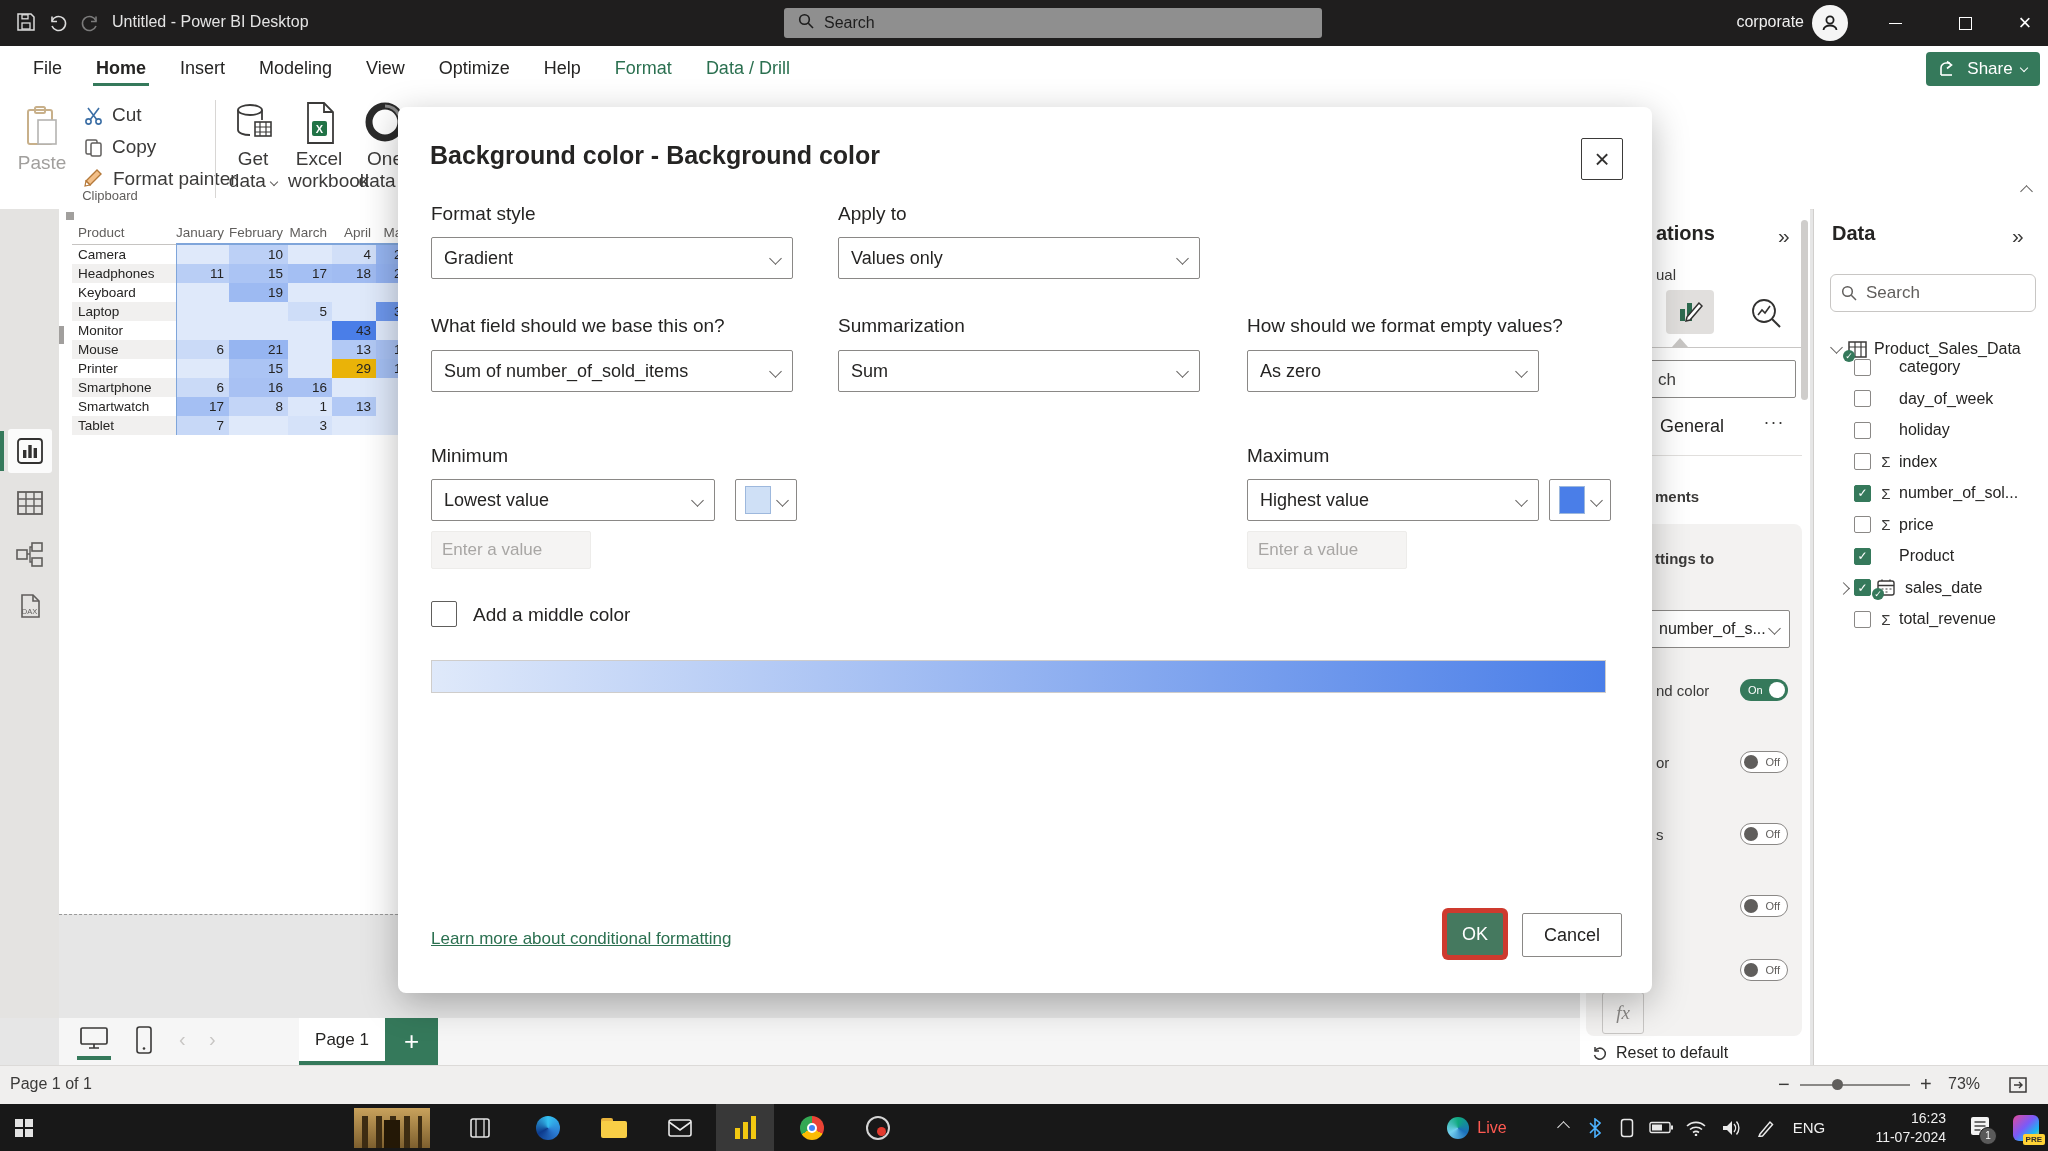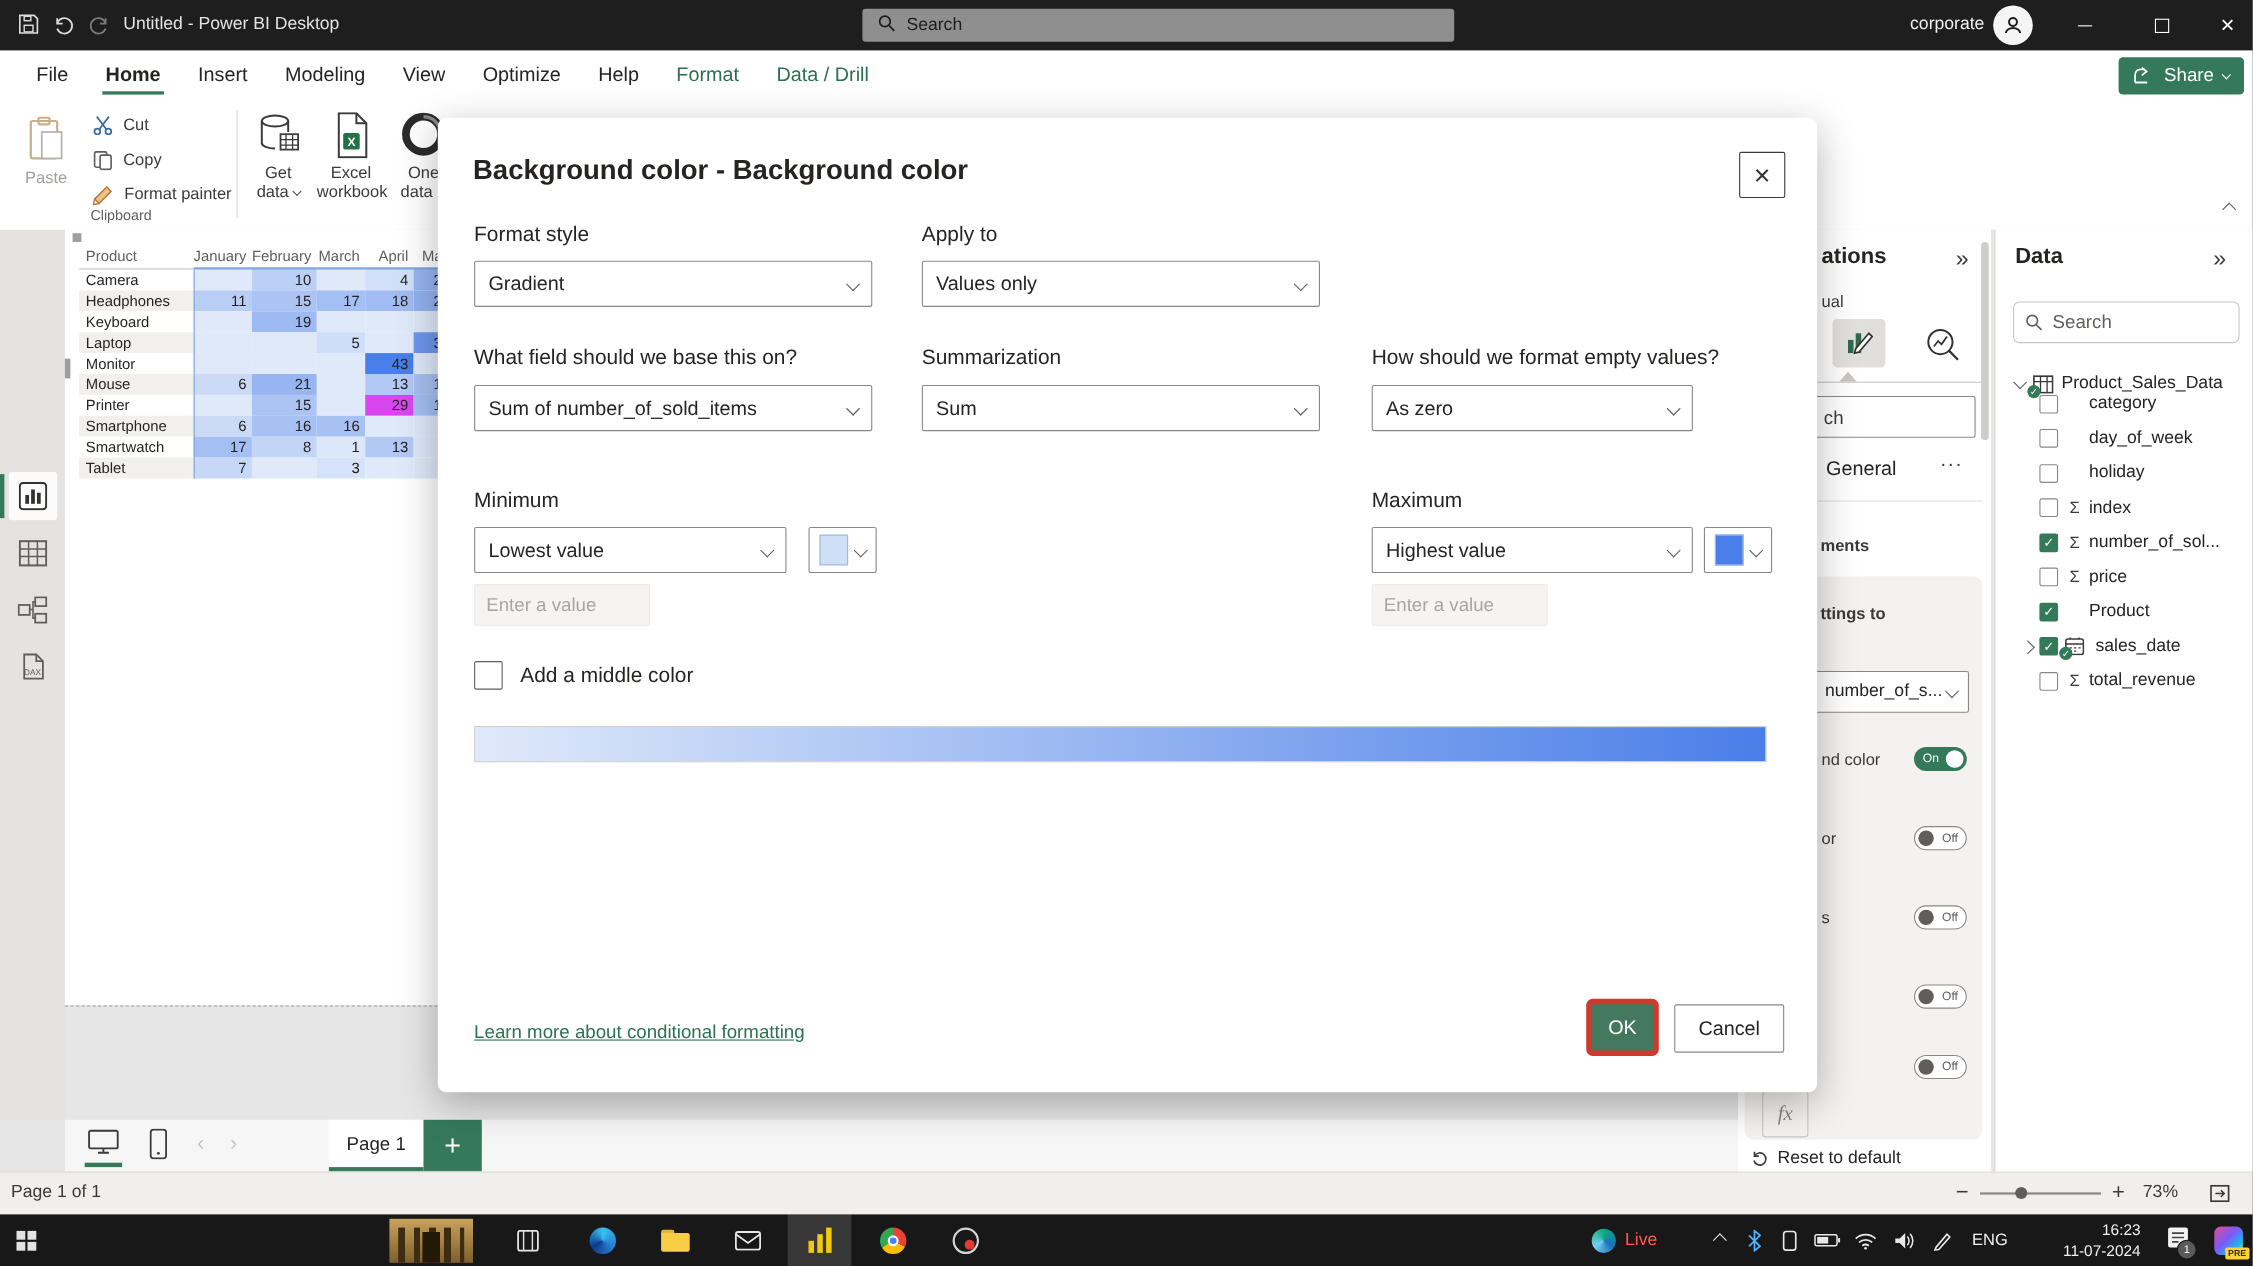--- a/index.html
+++ b/index.html
@@ -21,21 +21,21 @@
   
   .menubar{left:0;top:46px;width:2048px;height:44px;background:#fff;display:flex;align-items:center;padding-left:16px;box-sizing:border-box;}
   .menu-item{position:relative;padding:0 17px;font-size:18px;height:44px;display:flex;align-items:center;cursor:default;}
   .menu-item.active{font-weight:bold;}
   .menu-item.active::after{content:"";position:absolute;left:14px;right:14px;bottom:4px;height:3px;background:#35795B;}
   .menu-item.contextual{color:#2b7050;}
   .share-btn{left:1926px;top:52px;width:114px;height:34px;background:#35795B;border-radius:4px;color:#fff;
              display:flex;align-items:center;justify-content:center;gap:8px;font-size:17px;}
   
   .ribbon{left:0;top:90px;width:2048px;height:119px;background:#fff;border-bottom:1px solid #e1dfdd;}
-  .rb-text{font-size:15px;color:#3b3a39;}
+  .rb-text{font-size:19px;color:#3b3a39;}
   .rb-gray{color:#a19f9d;}
   .rb-group-label{font-size:13px;color:#605e5c;}
   .rb-divider{width:0;border-left:1px solid #d8d6d4;}
   .rb-sliver{left:420px;top:97px;width:940px;height:10px;
              background:repeating-linear-gradient(90deg,#c9c7c5 0 16px,transparent 16px 62px);}
   .chev{display:inline-block;width:8px;height:8px;border-right:1.6px solid #605e5c;border-bottom:1.6px solid #605e5c;transform:rotate(45deg);}
   .chev.small{width:5px;height:5px;margin-bottom:2px;}
   .chev.up{transform:rotate(-135deg);}
   
   .rail{left:0;top:209px;width:59px;height:809px;background:#e4e3e1;}
@@ -367,21 +367,21 @@
             <td style="background: rgb(223, 233, 250);"></td>
             <td style="background: rgb(178, 201, 245);">13</td>
             <td style="background: rgb(168, 193, 243);">16</td>
             <td style="background: rgb(223, 233, 250);"></td>
           </tr>
           <tr>
             <td class="prod" style="background: rgb(255, 255, 255);">Printer</td>
             <td class="v0" style="background: rgb(223, 233, 250);"></td>
             <td style="background: rgb(171, 196, 244);">15</td>
             <td style="background: rgb(223, 233, 250);"></td>
-            <td style="background: #d946ef; padding-left: 24px;">29</td>
+            <td style="background: #eab308; padding-left: 24px;">29</td>
             <td style="background: rgb(164, 191, 243);">17</td>
             <td style="background: rgb(223, 233, 250);"></td>
           </tr>
           <tr>
             <td class="prod" style="background: rgb(241, 240, 239);">Smartphone</td>
             <td class="v0" style="background: rgb(202, 218, 247);">6</td>
             <td style="background: rgb(168, 193, 243);">16</td>
             <td style="background: rgb(168, 193, 243);">16</td>
             <td style="background: rgb(223, 233, 250);"></td>
             <td style="background: rgb(223, 233, 250);"></td>

